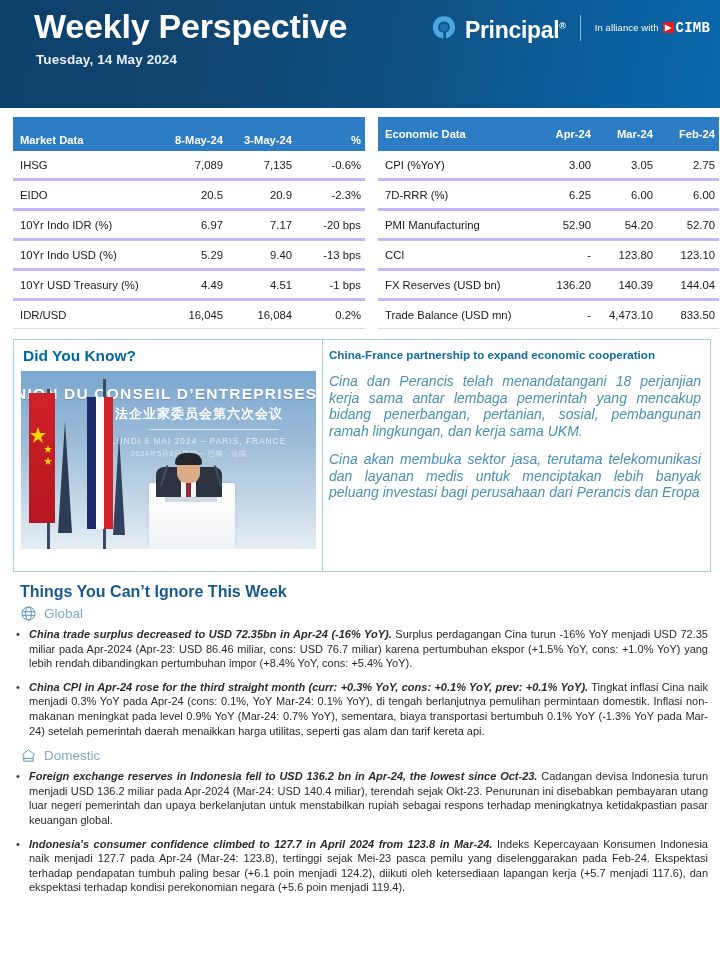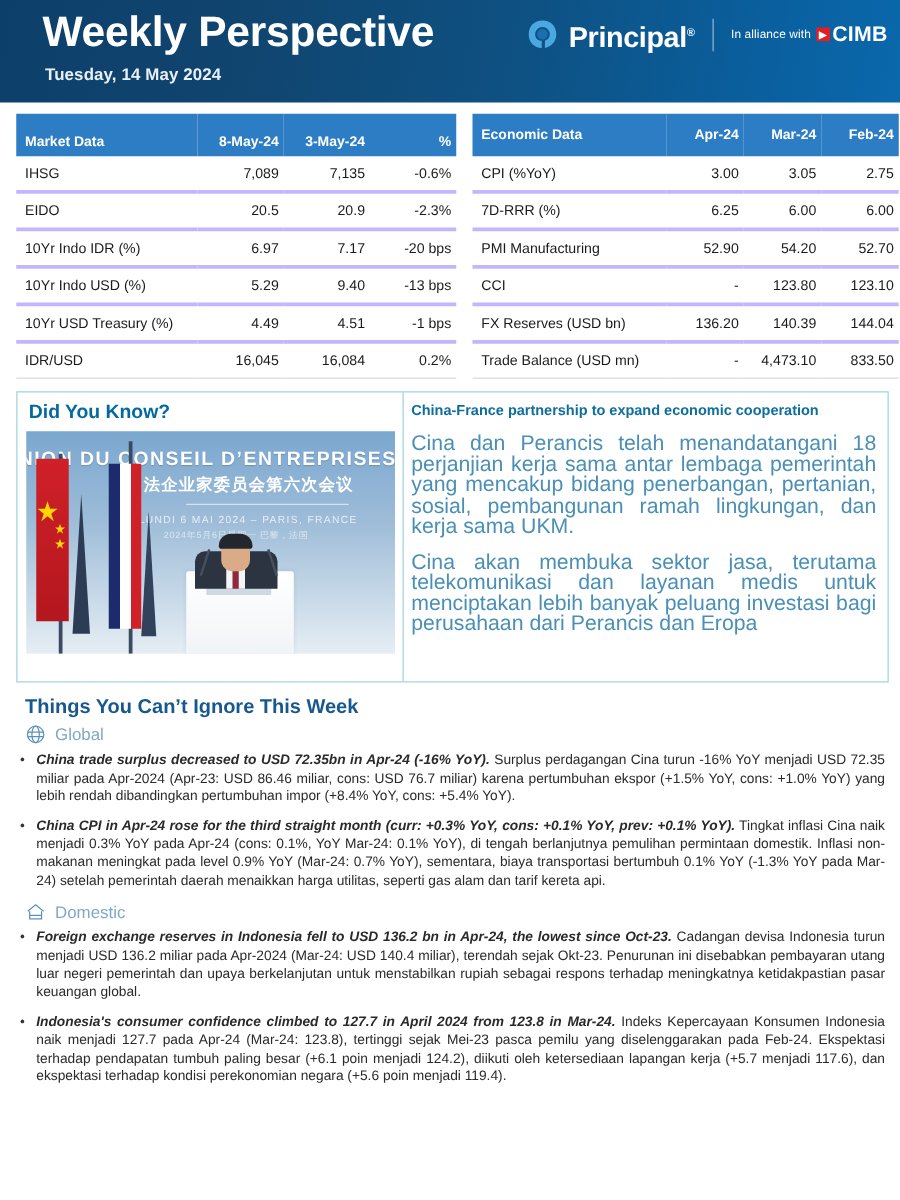--- a/index.html
+++ b/index.html
@@ -7,21 +7,21 @@
     width: 720px; height: 960px;
     background: #ffffff;
     font-family: "Liberation Sans", sans-serif;
     overflow: hidden;
   }
   .page { position: relative; width: 720px; height: 960px; background:#fff; }
 
   
   .header {
     position: relative;
-    height: 82px;
+    height: 108px;
     background: linear-gradient(100deg, #0d3f6b 0%, #10456f 28%, #0e5183 58%, #0a5e9c 82%, #0a68ac 100%);
     overflow: hidden;
   }
   .header-title {
     position: absolute;
     left: 34px; top: 4px;
     color: #ffffff;
     font-size: 34px;
     font-weight: bold;
     letter-spacing: -0.2px;
@@ -47,21 +47,21 @@
   }
   .brand-reg { font-size: 9px; vertical-align: super; }
   .brand-divider { width: 1px; height: 26px; background: rgba(255,255,255,0.55); margin: 0 6px; }
   .alliance { display:flex; align-items:center; gap:4px; }
   .alliance-text { color: #fff; font-size: 9.5px; letter-spacing: 0.1px; }
   .cimb-badge { display:flex; align-items:center; gap:2px; }
   .cimb-sq {
     width: 11px; height: 11px; background:#e01e26; color:#fff;
     font-size: 8px; font-weight: bold; display:flex; align-items:center; justify-content:center;
   }
-  .cimb-name { color:#fff; font-size:17px; font-weight:bold; letter-spacing:0.2px; }
+  .cimb-name { color:#fff; font-size:14px; font-weight:bold; letter-spacing:0.2px;font-family:Liberation Mono, monospace; }
 
   
   .tables {
     display: flex;
     gap: 13px;
     padding: 9px 9px 0 13px;
   }
   table.dt {
     border-collapse: collapse;
     font-size: 11.3px;
@@ -154,23 +154,24 @@
     font-size: 9px; font-style: italic; font-weight: bold;
     color: #2b2b2b; margin: 6px 0 0 2px;
   }
   .dyk-right { flex: 1; padding: 7px 9px 0 6px; border-left: 1px solid #9fd4dd; box-sizing: border-box; }
   .dyk-head {
     color: #0f6e9e; font-size: 11.6px; font-weight: bold;
     text-align: justify; text-align-last: left; line-height: 15px;
     margin-bottom: 11px;
   }
   .dyk-p {
-    color: #4a8fb5; font-size: 17px; line-height: 16.5px;
+    color: #4a8fb5; font-size: 14px; line-height: 16.5px;
     text-align: justify; text-align-last: left;
     margin-bottom: 12px;
+    font-style: italic;
   }
 
   
   .tyci-title {
     color: #17588f; font-size: 16px; font-weight: bold;
     margin: 11px 0 4px 20px;
   }
   .sect-head {
     display: flex; align-items: center; gap: 7px;
     margin: 2px 0 5px 20px;

